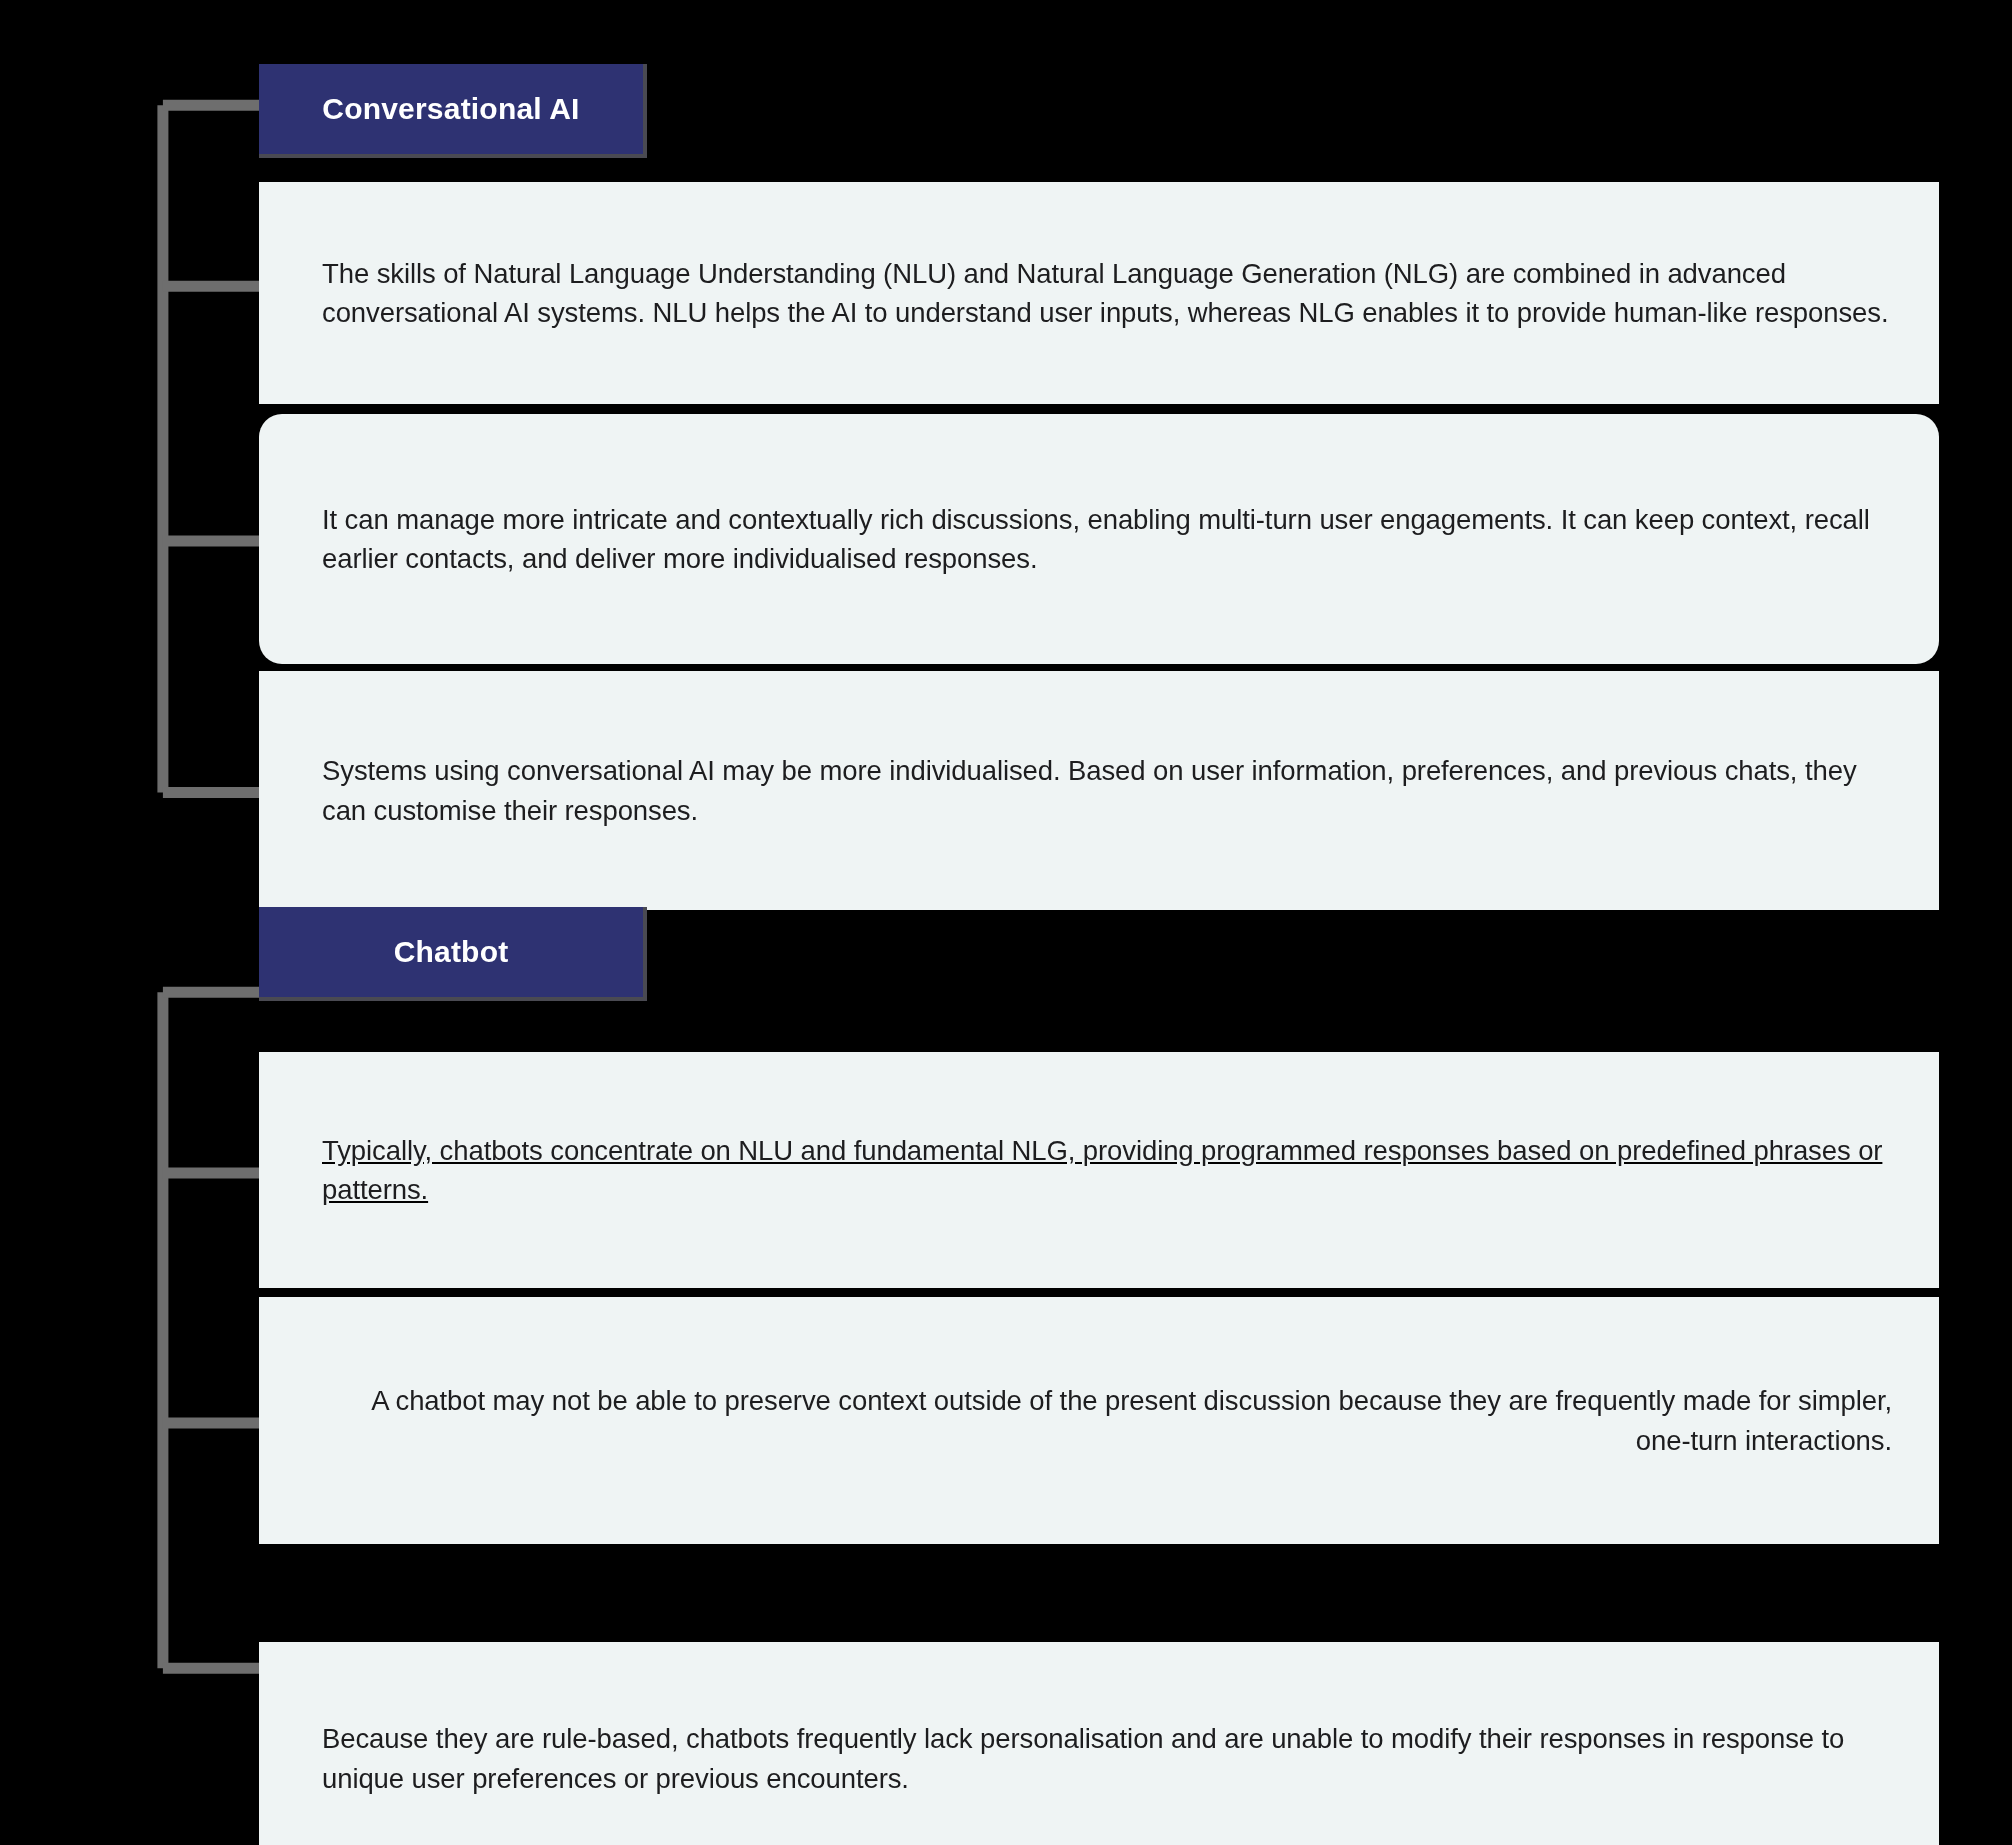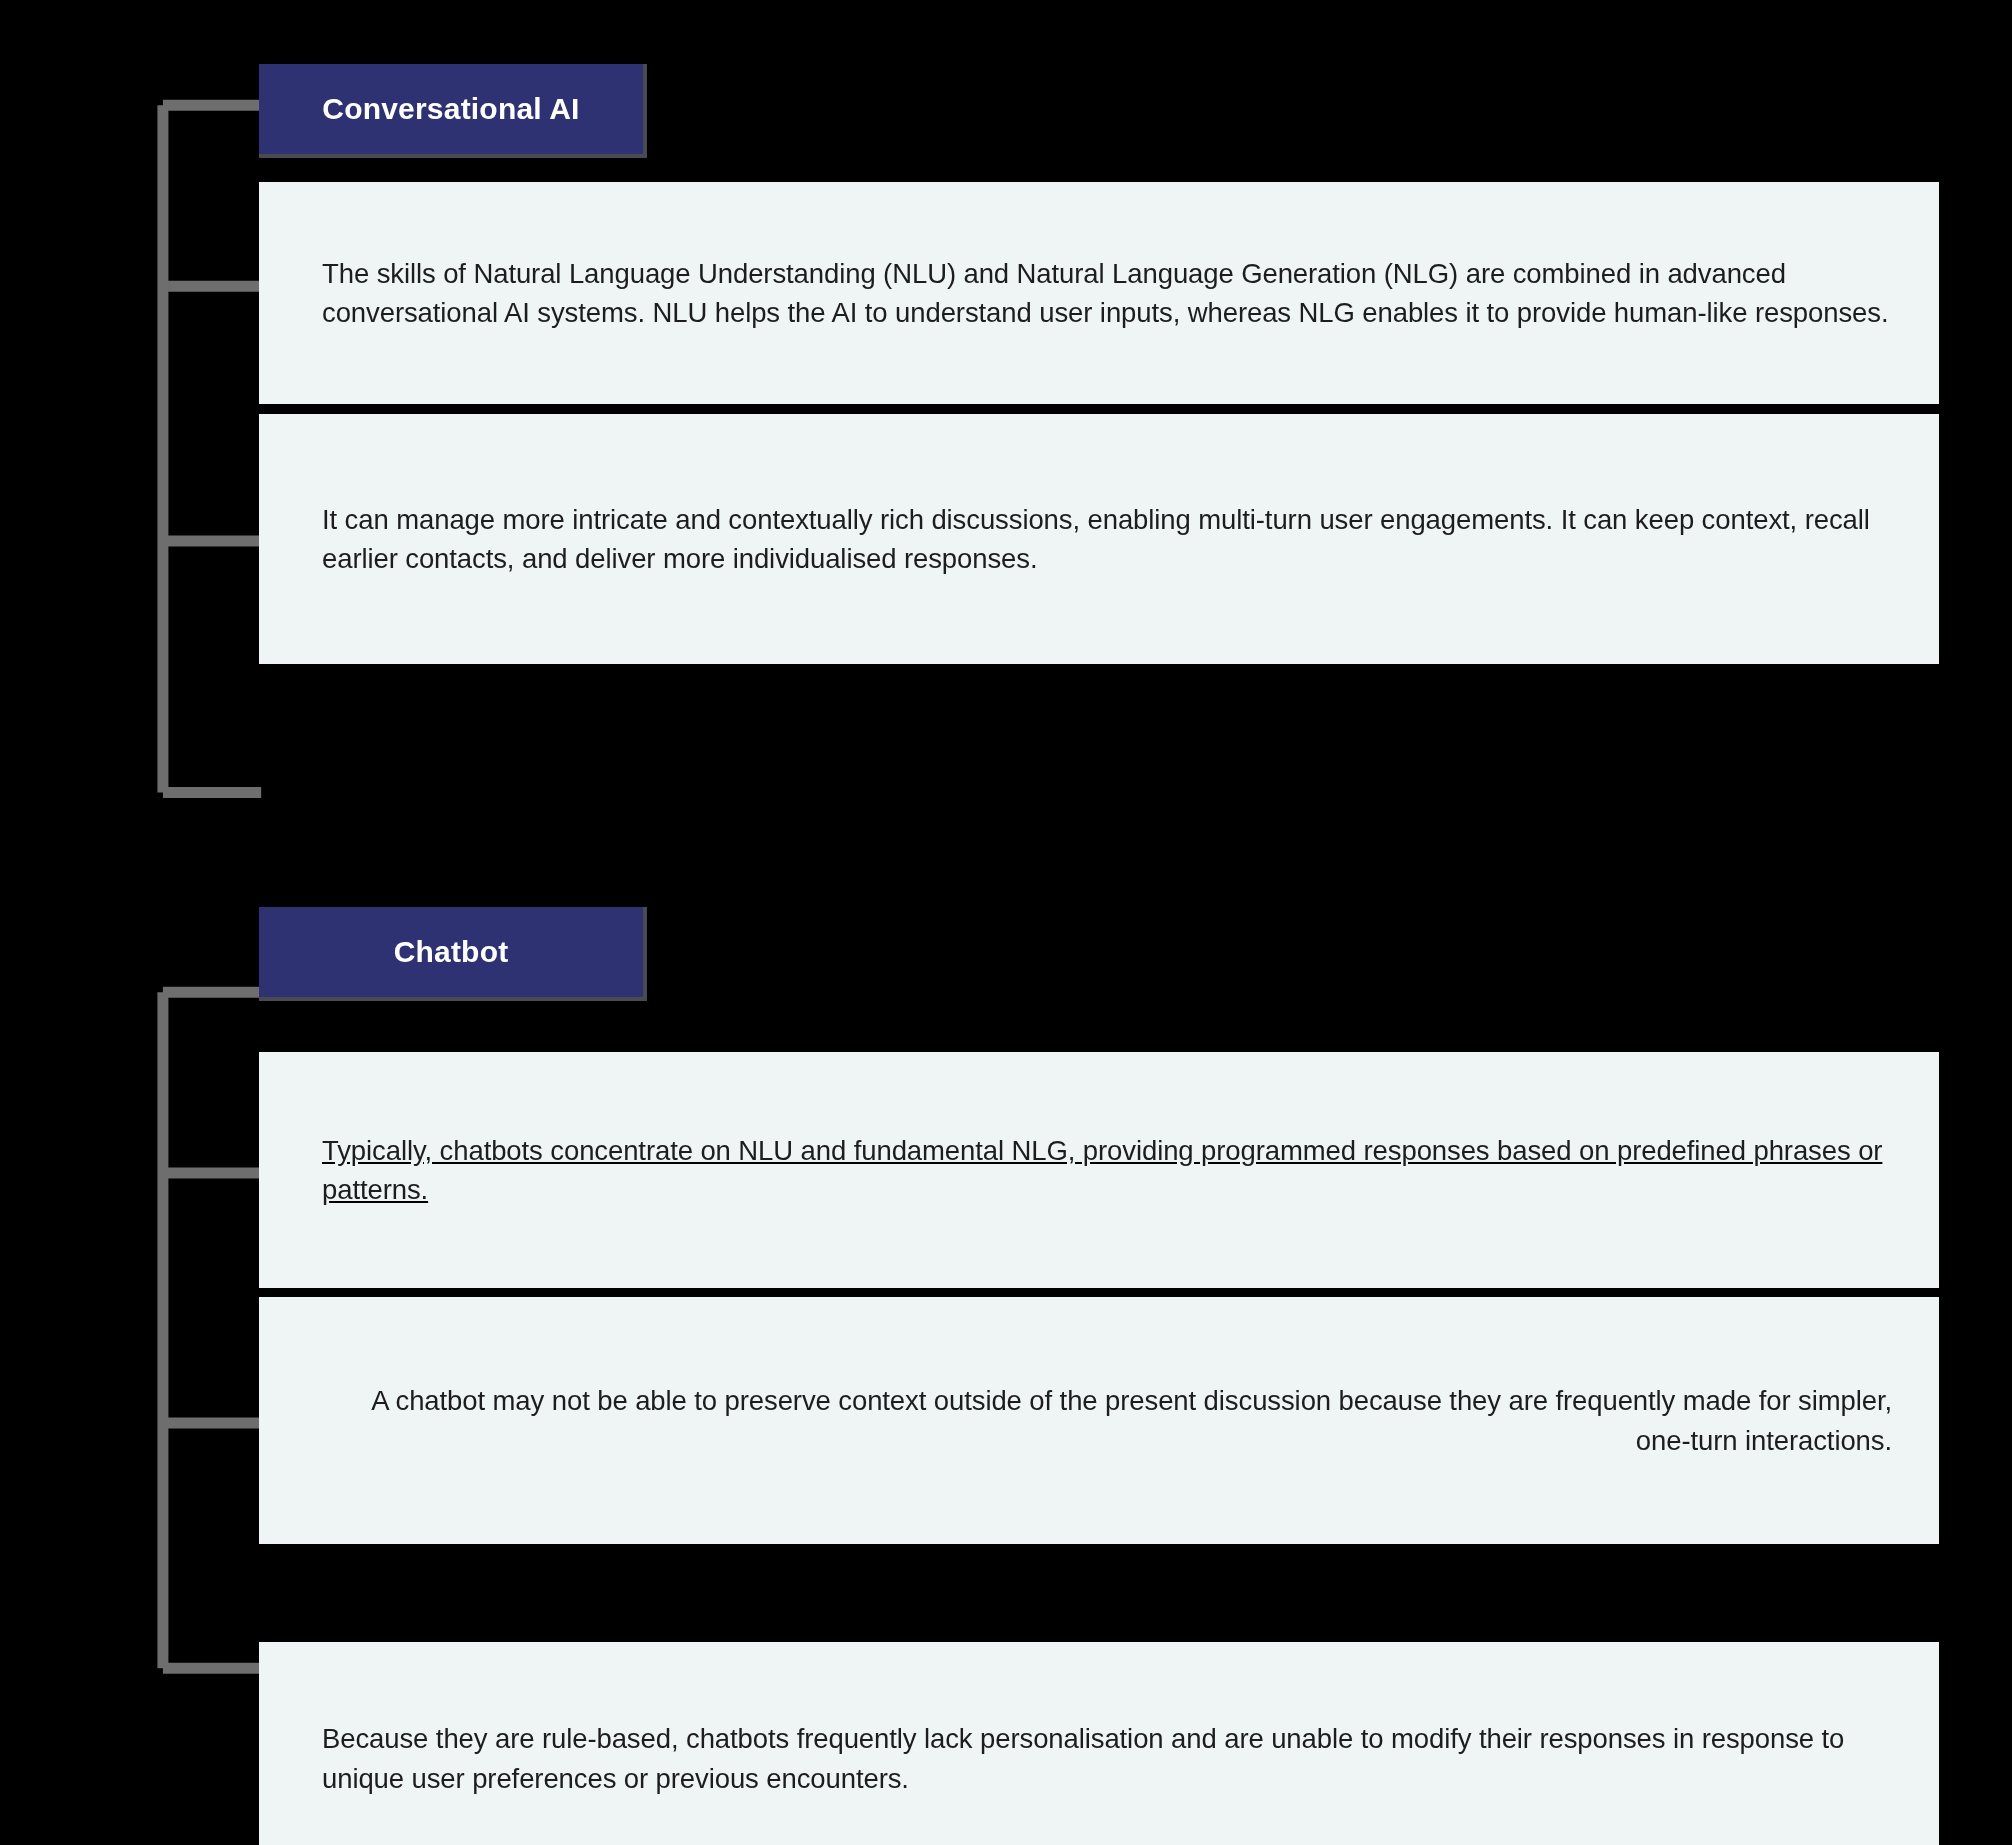--- a/index.html
+++ b/index.html
@@ -98,24 +98,27 @@
   </svg>
 
   <div class="group-header" style="left:259px; top:64px;">
     <span class="group-header-label">Conversational AI</span>
   </div>
 
   <div class="item-box" style="top:182px; height:222px;">
     <div class="item-text">The skills of Natural Language Understanding (NLU) and Natural Language Generation (NLG) are combined in advanced conversational AI systems. NLU helps the AI to understand user inputs, whereas NLG enables it to provide human-like responses.</div>
   </div>
 
-  <div class="item-box" style="top:414px; height:250px;">
+  <div class="item-box" style="top:414px; height:250px;border-radius:23px;">
     <div class="item-text">It can manage more intricate and contextually rich discussions, enabling multi-turn user engagements. It can keep context, recall earlier contacts, and deliver more individualised responses.</div>
   </div>
 
+  <div class="item-box" style="top:671px; height:239px;">
+    <div class="item-text">Systems using conversational AI may be more individualised. Based on user information, preferences, and previous chats, they can customise their responses.</div>
+  </div>
 
   <div class="group-header" style="left:259px; top:907px;">
     <span class="group-header-label">Chatbot</span>
   </div>
 
   <div class="item-box" style="top:1052px; height:236px;text-decoration:underline;">
     <div class="item-text">Typically, chatbots concentrate on NLU and fundamental NLG, providing programmed responses based on predefined phrases or patterns.</div>
   </div>
 
   <div class="item-box" style="top:1297px; height:247px;text-align:right;">

